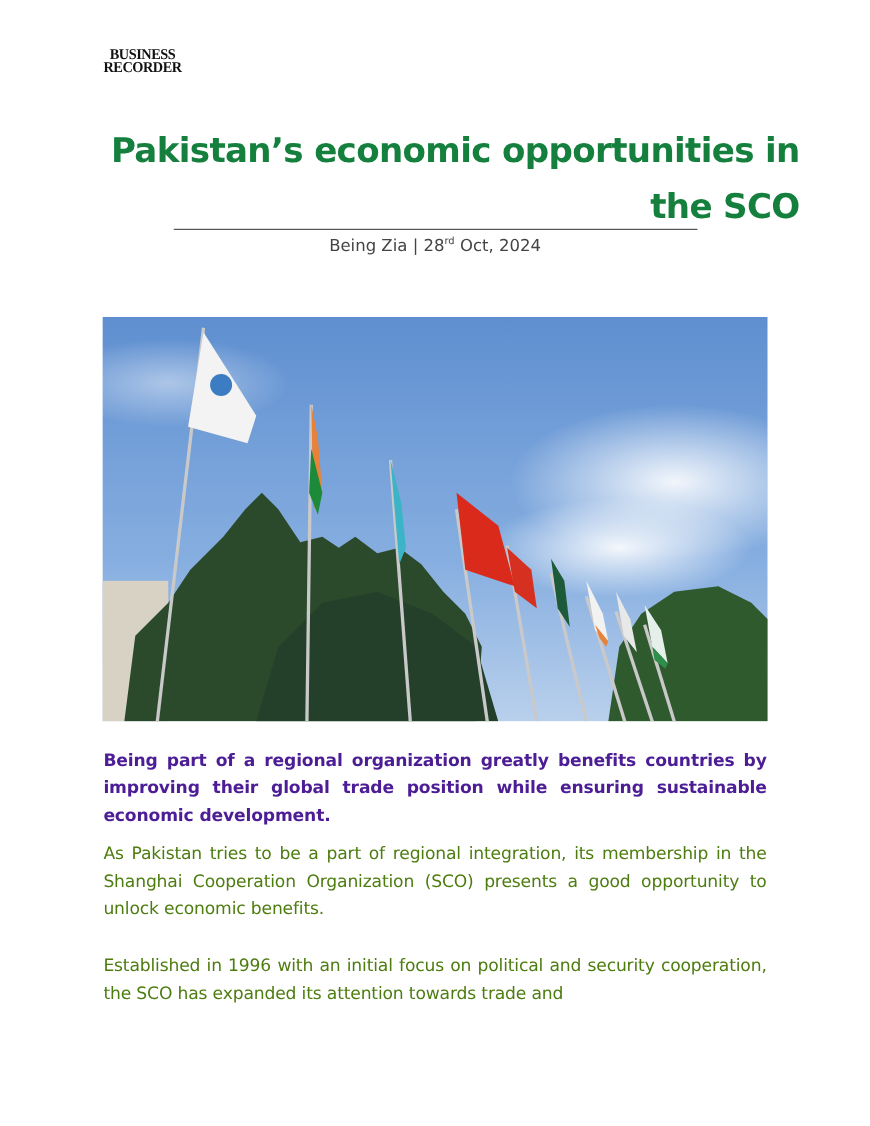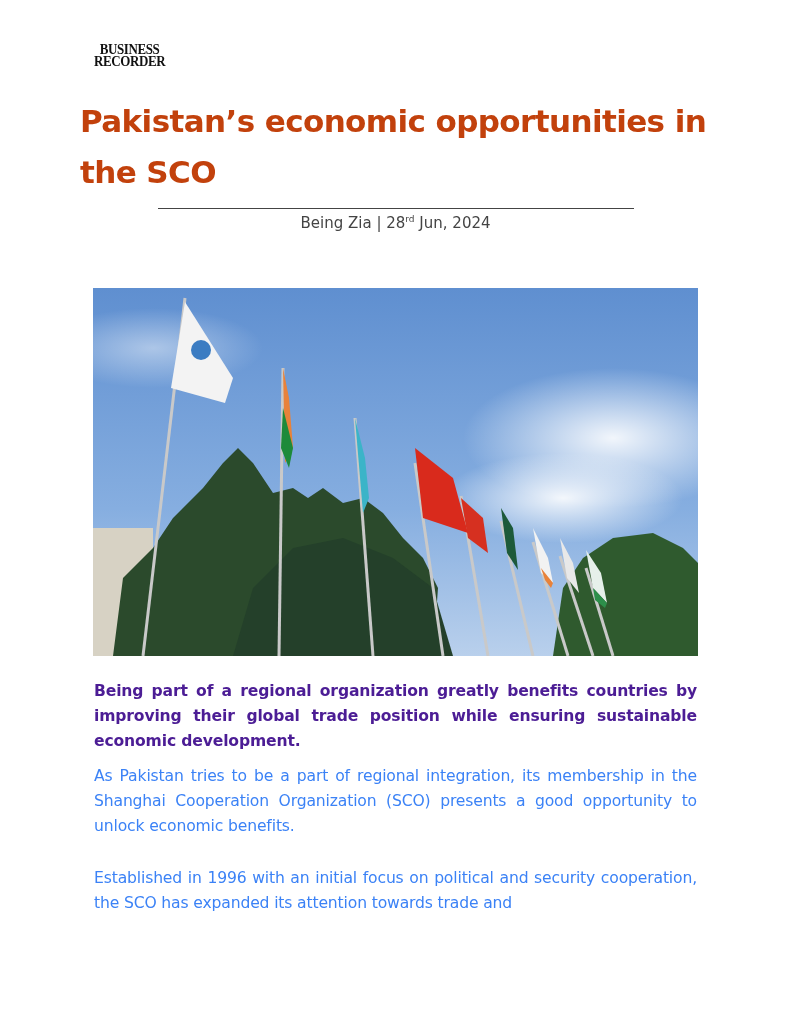--- a/index.html
+++ b/index.html
@@ -9,62 +9,62 @@
   }
   .logo {
     position: absolute; left: 94px; top: 44px;
     font-family: "Liberation Serif", "DejaVu Serif", serif; font-weight: bold;
     font-size: 13px; line-height: 11px; color: #111; letter-spacing: -0.4px;
     transform: scaleY(1.05);
   }
   .logo div { text-align: center; }
   .title {
     position: absolute; left: 80px; width: 631px; top: 96px;
-    text-align: left; font-family: "DejaVu Sans", sans-serif; font-weight: bold;
-    font-size: 31px; line-height: 51px; color: #c2410c; letter-spacing: -0.6px;
-    margin: 0;
+    text-align: right; font-family: "DejaVu Sans", sans-serif; font-weight: bold;
+    font-size: 31px; line-height: 51px; color: #15803d; letter-spacing: -0.6px;
+    margin: 16px;
   }
   .rule {
     position: absolute; left: 158px; top: 208px; width: 476px; height: 0;
     border-top: 1.3px solid #444;
   }
   .byline {
     position: absolute; left: 80px; width: 631px; top: 214px; text-align: center;
     font-family: "DejaVu Sans", sans-serif; font-size: 15px; color: #444;
   }
   .byline sup { font-size: 9px; margin-top: 32px; }
   .hero {
     position: absolute; left: 93px; top: 288px; width: 605px; height: 368px; overflow: hidden;
   }
   .hero svg { display: block; }
   .para {
     position: absolute; left: 94px; width: 603px; text-align: justify;
     font-family: "DejaVu Sans", sans-serif; font-size: 15.6px; line-height: 25px;
-    color: #3b82f6; margin: 0; letter-spacing: -0.15px;
+    color: #4d7c0f; margin: 0; letter-spacing: -0.15px;
   }
   .lead { top: 679px; font-weight: bold; color: #4c1d95; }
   .p1 { top: 764px; }
   .p2 { top: 866px; }
 </style>
 </head>
 <body>
 
 <div class="logo">
   <div>BUSINESS</div>
   <div>RECORDER</div>
 </div>
 
 <h1 class="title">Pakistan’s economic opportunities in the SCO</h1>
 
 <div class="rule"></div>
 
 <div class="byline">
   <span>Being Zia</span>
   <span>|</span>
-  <span><span>28</span><sup>rd</sup> <span>Jun, 2024</span></span>
+  <span><span>28</span><sup>rd</sup> <span>Oct, 2024</span></span>
 </div>
 
 <div class="hero">
   <svg width="605" height="368" viewBox="0 0 605 368">
     <defs>
       <linearGradient id="sky" x1="0" y1="0" x2="0" y2="1">
         <stop offset="0" stop-color="#5f8fd0"></stop>
         <stop offset="0.6" stop-color="#86aee0"></stop>
         <stop offset="1" stop-color="#b9d0ec"></stop>
       </linearGradient>

